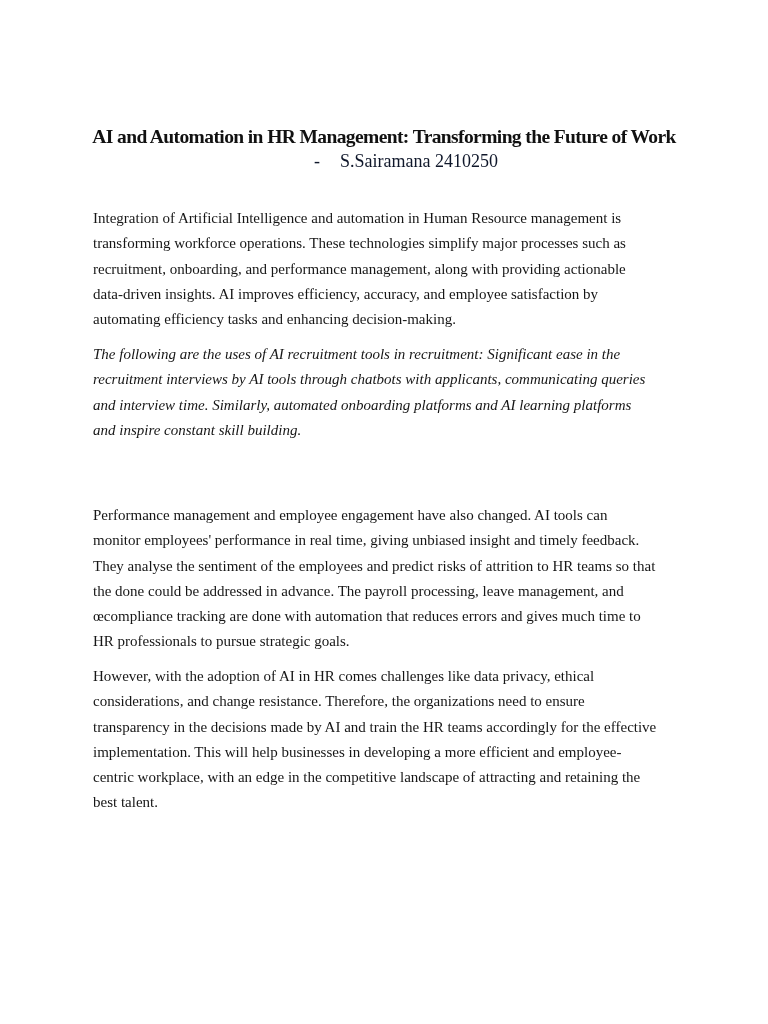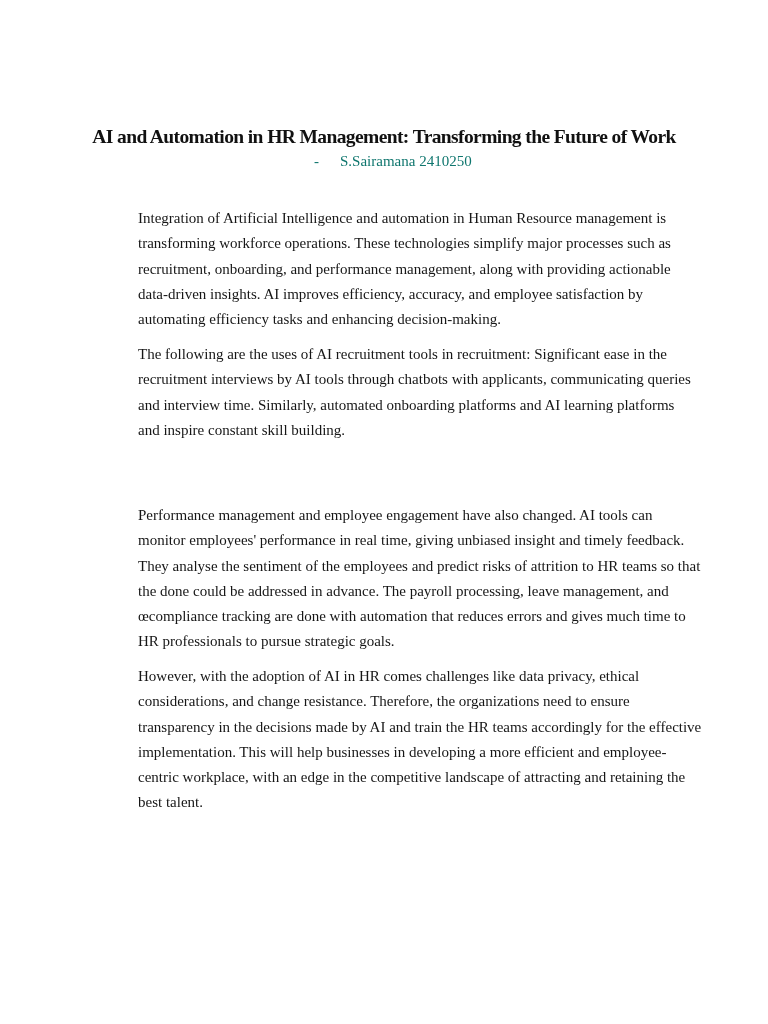--- a/index.html
+++ b/index.html
@@ -30,47 +30,46 @@
       font-weight: bold;
       letter-spacing: -0.6px;
       line-height: 26px;
       margin: 0;
       color: #111111;
     }
     .author {
       position: absolute;
       top: 151px;
       left: 314px;
-      font-size: 15px;
+      font-size: 18px;
       line-height: 20px;
-      color: #0f766e;
+      color: #0f172a;
       white-space: pre;
     }
     .author .dash {
       display: inline-block;
       width: 26px;
     }
     .body-text {
       position: absolute;
       left: 93px;
       width: 600px;
     }
     .para {
       margin: 0;
     }
     .line {
       display: block;
       font-size: 15px;
       line-height: 25.3px;
       white-space: nowrap;
       color: #161616;
-      margin-left: 45px;
     }
     #p1 { top: 206px; }
-    #p2 { top: 342px; }
+    #p2 { top: 342px; font-style: italic; }
     #p3 { top: 503px; }
     #p4 { top: 664px; }
   </style>
 </head>
 <body>
 
 <div class="page">
 
   <h1 class="title">AI and Automation in HR Management: Transforming the Future of Work</h1>
 

